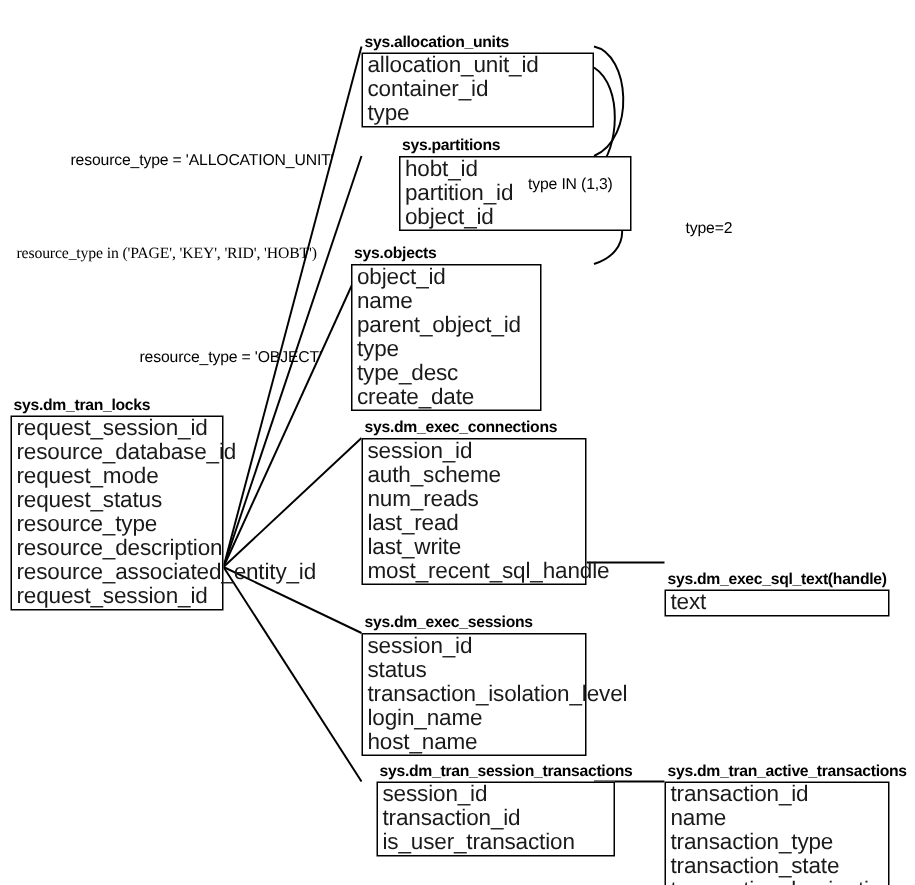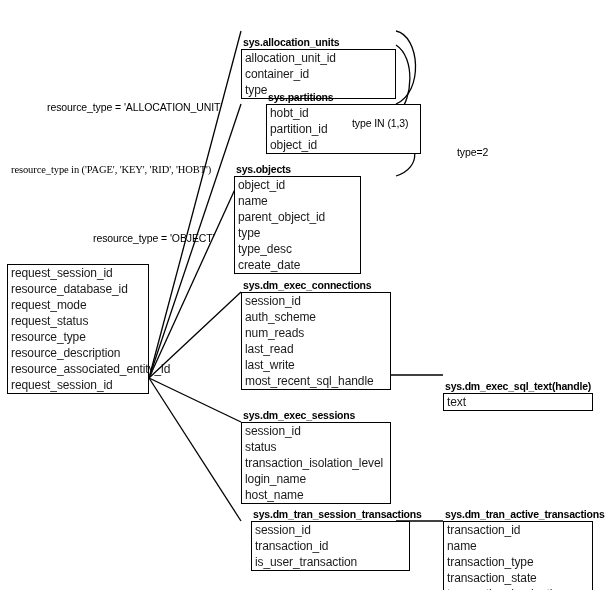--- a/index.html
+++ b/index.html
@@ -36,21 +36,21 @@
     white-space: nowrap;
     padding-left: 2px;
     letter-spacing: -0.2px;
   }
   .entity-box {
     border: 1.6px solid #000000;
     background: #ffffff;
     box-sizing: border-box;
   }
   .field {
-    font-size: 12px;
+    font-size: 15px;
     color: #1a1a1a;
     line-height: 16px;
     height: 16px;
     white-space: nowrap;
     padding-left: 3px;
     letter-spacing: -0.1px;
   }
   .edge-label {
     position: absolute;
     font-size: 10.5px;
@@ -81,21 +81,21 @@
       <path d="M 396,45 C 416,58 412,100 399,112"></path>
 
       <path d="M 396,133 C 420,140 422,168 396,176"></path>
 
       <path d="M 391,375 L 443,375"></path>
 
       <path d="M 396,521 L 443,521"></path>
     </g>
   </svg>
 
-  <div class="entity" style="left:241px; top:36px; width:155px;">
+  <div class="entity" style="left:241px; top:22px; width:155px;">
     <div class="entity-title">sys.allocation_units</div>
     <div class="entity-box">
       <div class="field">allocation_unit_id</div>
       <div class="field">container_id</div>
       <div class="field">type</div>
     </div>
   </div>
 
   <div class="entity" style="left:241px; top:91px; width:155px;padding-left:25px;">
     <div class="entity-title">sys.partitions</div>
@@ -112,20 +112,21 @@
       <div class="field">object_id</div>
       <div class="field">name</div>
       <div class="field">parent_object_id</div>
       <div class="field">type</div>
       <div class="field">type_desc</div>
       <div class="field">create_date</div>
     </div>
   </div>
 
   <div class="entity" style="left:7px; top:264px; width:142px;">
+    <div class="entity-title">sys.dm_tran_locks</div>
     <div class="entity-box">
       <div class="field">request_session_id</div>
       <div class="field">resource_database_id</div>
       <div class="field">request_mode</div>
       <div class="field">request_status</div>
       <div class="field">resource_type</div>
       <div class="field">resource_description</div>
       <div class="field">resource_associated_entity_id</div>
       <div class="field">request_session_id</div>
     </div>

